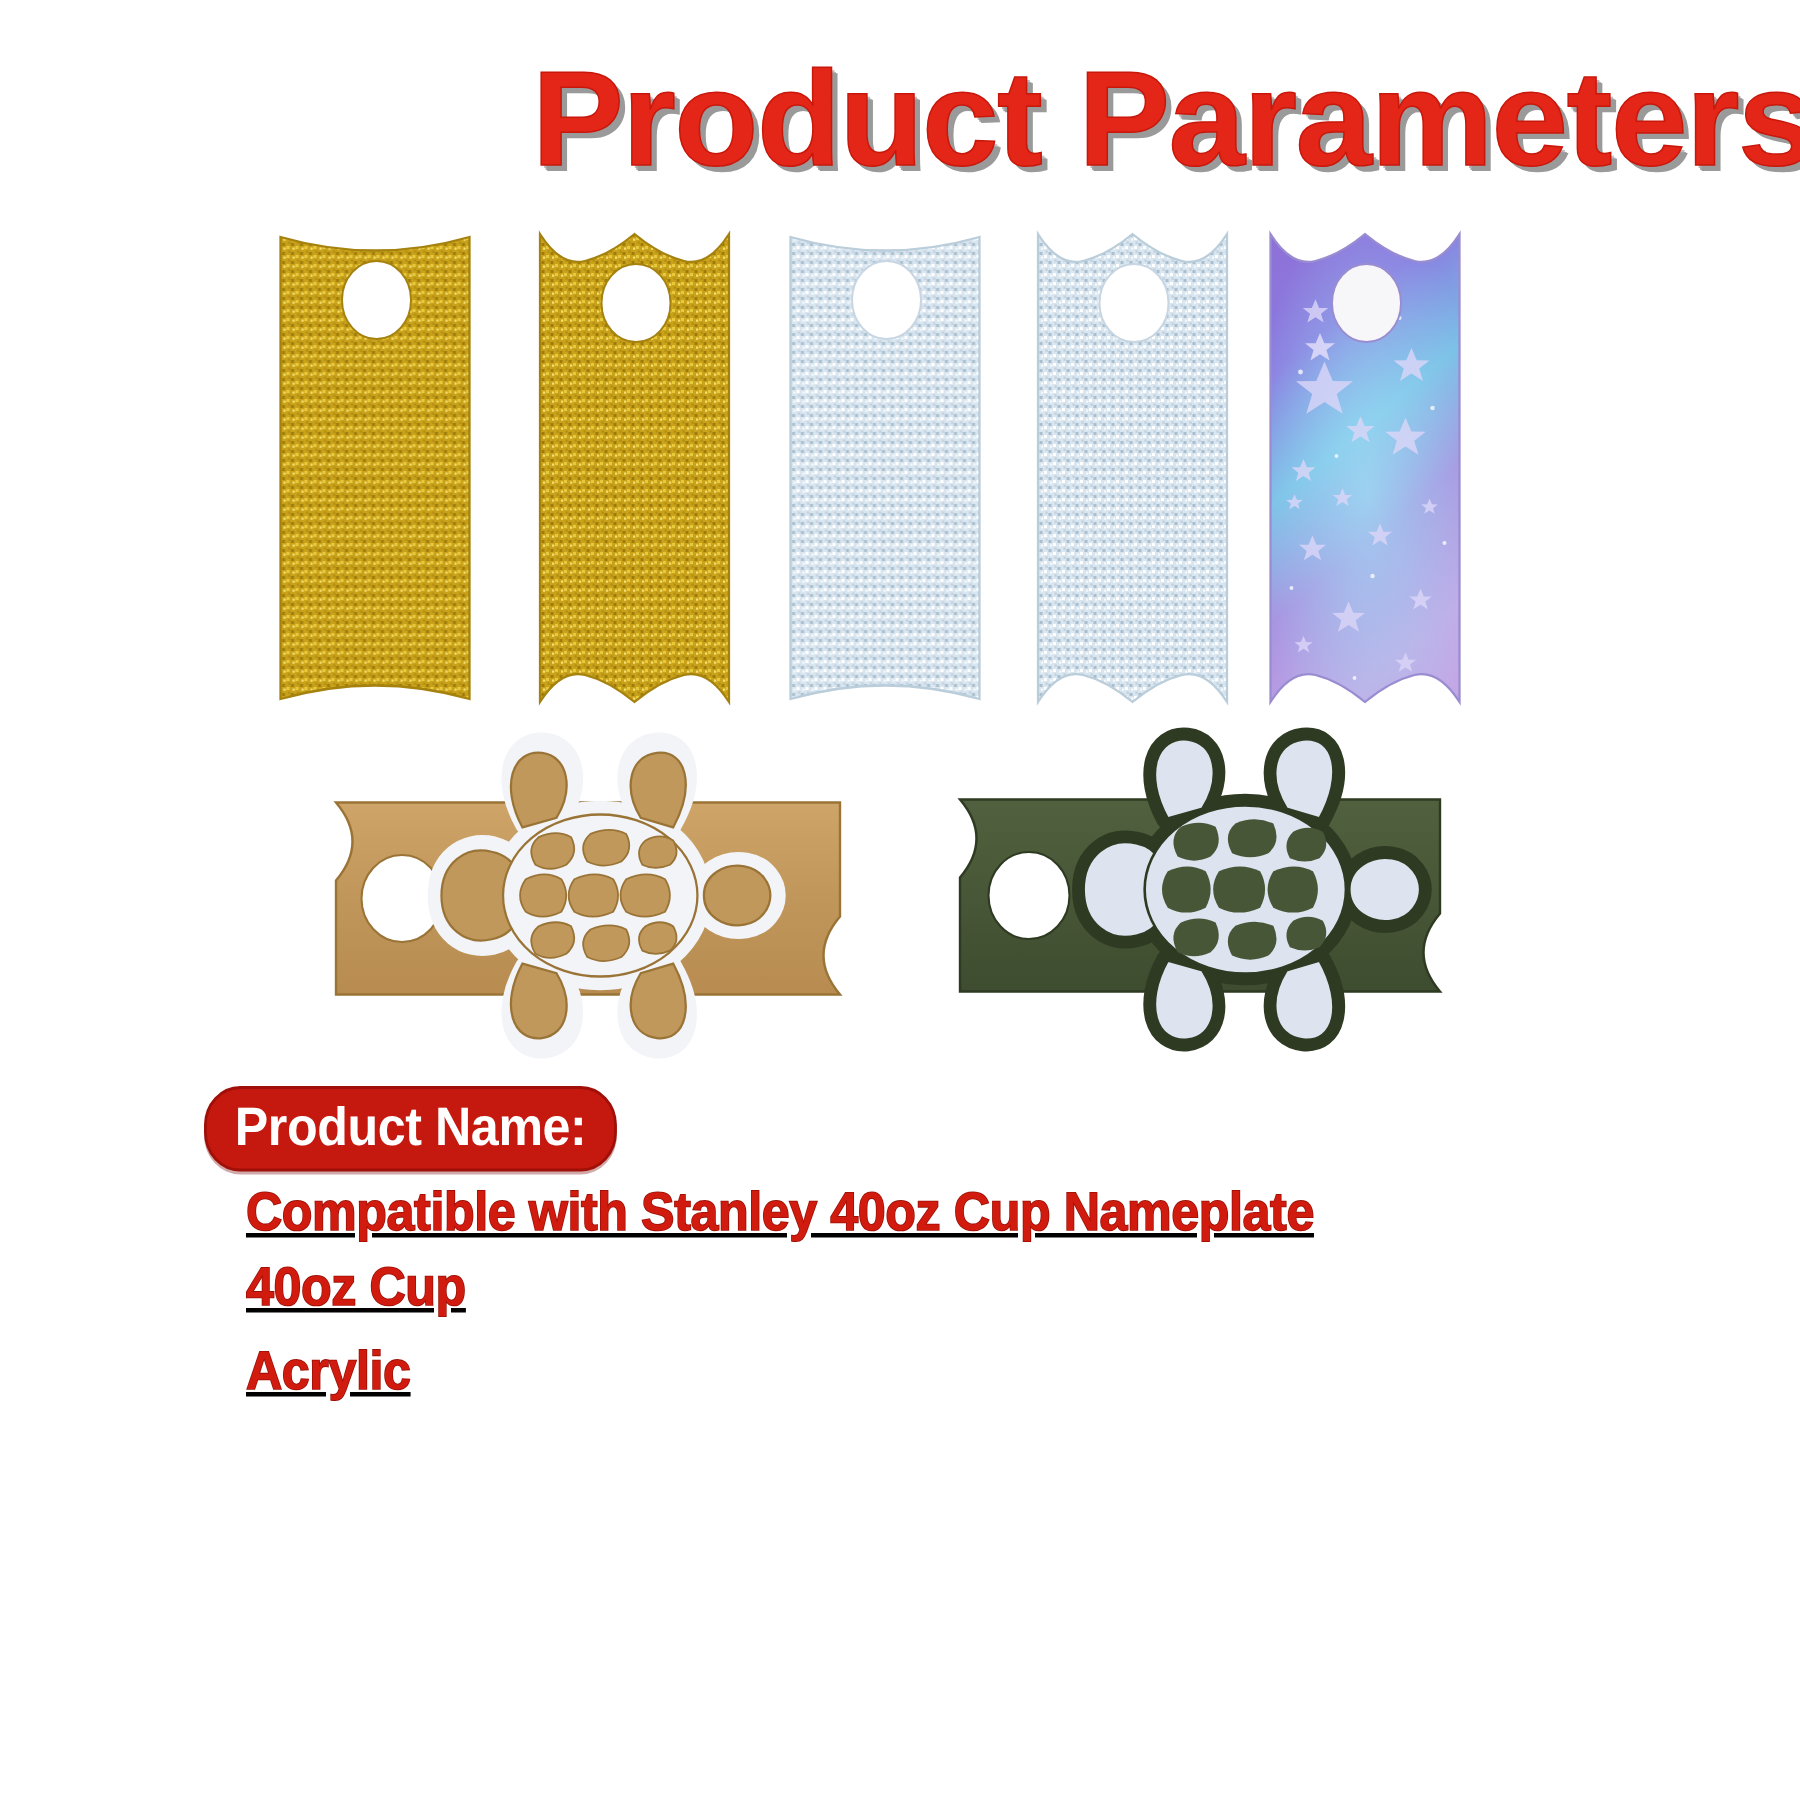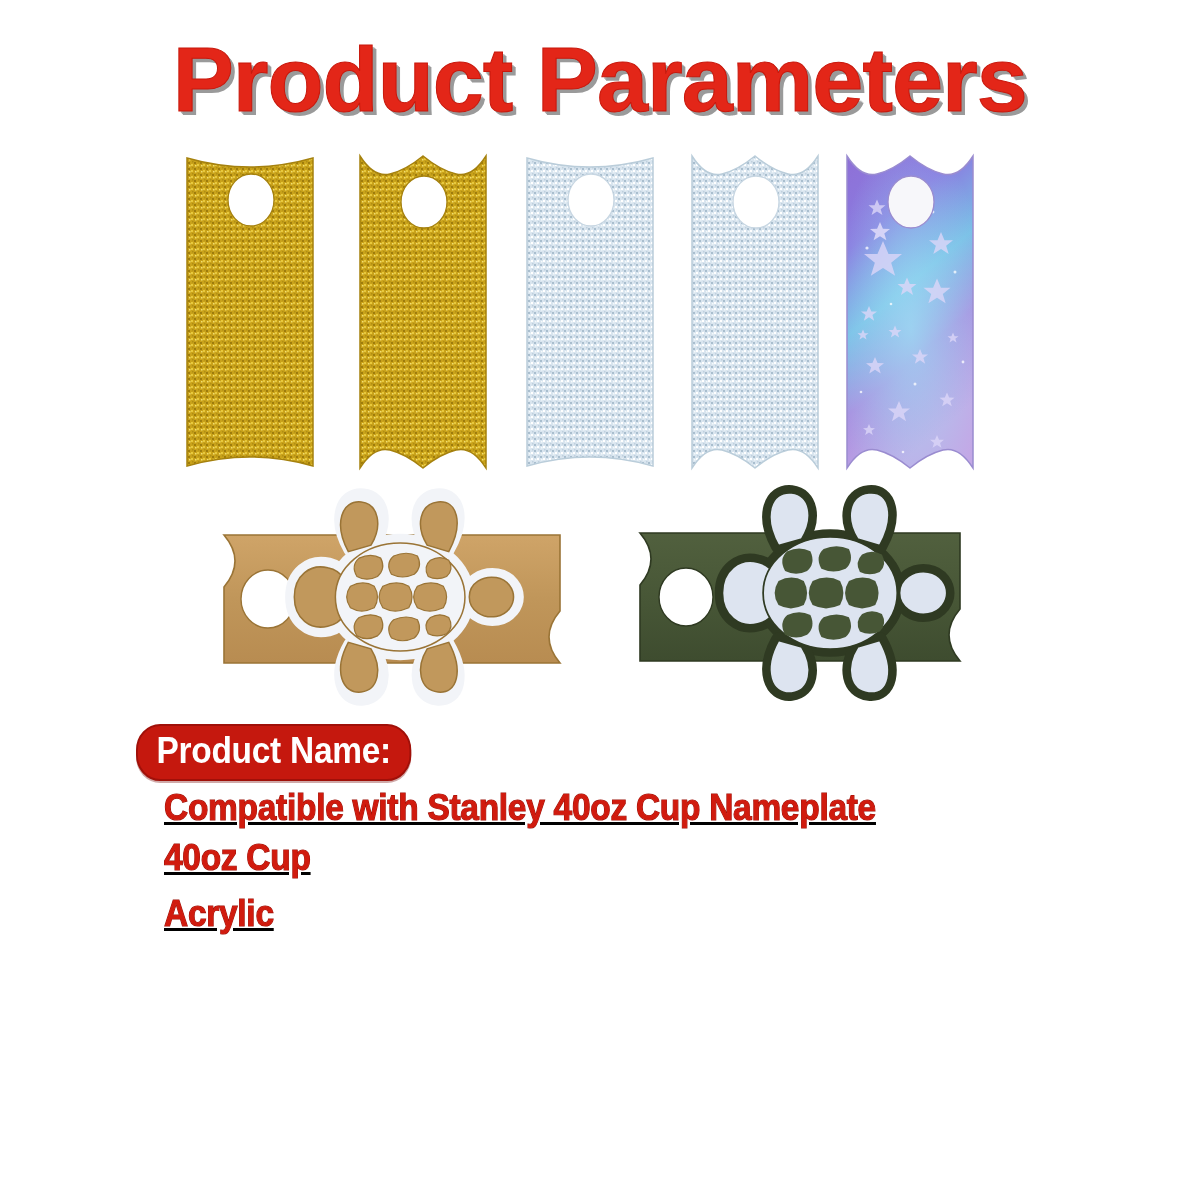--- a/index.html
+++ b/index.html
@@ -8,21 +8,21 @@
     width:1200px;height:1200px;
     background:#ffffff;
     font-family:"Liberation Sans", sans-serif;
     overflow:hidden;
     position:relative;
   }
 
   
   #title-bar{
     position:absolute;left:0;top:34px;width:1200px;height:92px;
-    text-align:center;
+    text-align:right;
   }
   #page-title{
     display:inline-block;
     font-family:"Liberation Sans", sans-serif;
     font-size:90px;
     font-weight:bold;
     color:#E32618;
     letter-spacing:-1px;
     line-height:92px;
     transform:scaleX(1.02);

